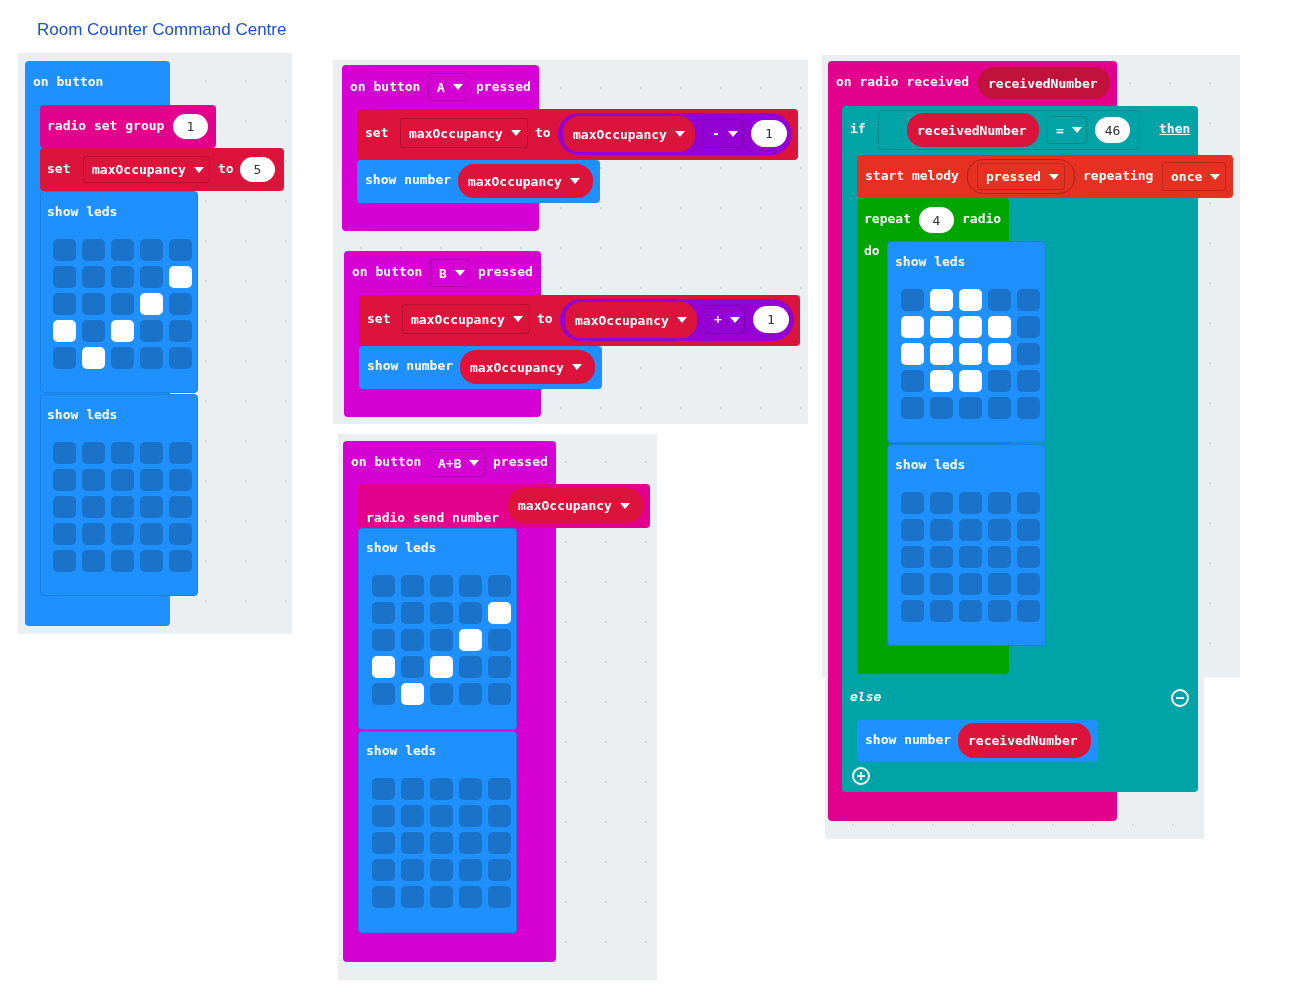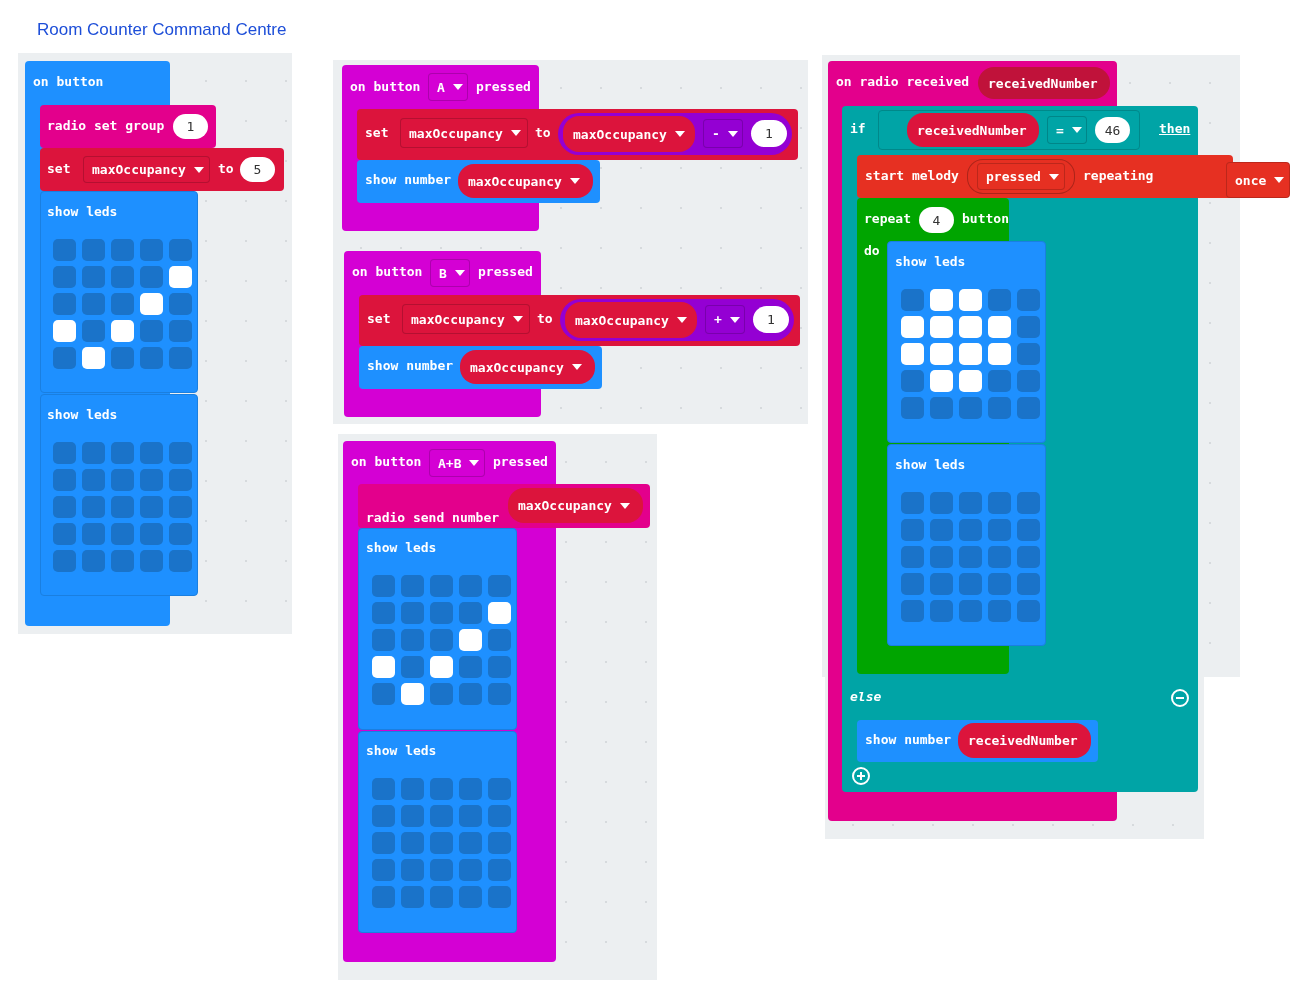--- a/index.html
+++ b/index.html
@@ -278,29 +278,29 @@
 <div class="lbl" style="left:1159px;top:121px;text-decoration:underline;">then</div>
 
 <div class="blk c-orange" style="left:857px;top:155px;width:376px;height:43px;"></div>
 <div class="lbl" style="left:865px;top:168px;">start melody</div>
 <div class="pill c-orange" style="left:967px;top:159px;width:108px;height:35px;border:1px solid rgba(0,0,0,0.25);"></div>
 <div class="dd c-orange" style="left:977px;top:163px;width:88px;height:27px;">
     <span>pressed</span>
     <span class="caret"></span>
   </div>
 <div class="lbl" style="left:1083px;top:168px;text-align:right;">repeating</div>
-<div class="dd c-orange" style="left:1226px;top:162px;width:64px;height:36px;text-align:right;">
+<div class="dd c-orange" style="left:1162px;top:162px;width:64px;height:29px;text-align:right;">
     <span>once</span>
     <span class="caret"></span>
   </div>
 
 <div class="blk c-green" style="left:857px;top:198px;width:152px;height:476px;"></div>
 <div class="lbl" style="left:864px;top:211px;">repeat</div>
 <div class="num" style="left:919px;top:207px;width:35px;height:26px;">4</div>
-<div class="lbl" style="left:962px;top:211px;">button</div>
+<div class="lbl" style="left:962px;top:211px;">radio</div>
 <div class="lbl" style="left:864px;top:243px;">do</div>
 
 <div class="blk c-blue" style="left:887px;top:241px;width:159px;height:202px;border:1px solid #1a7fe0;"></div>
 <div class="lbl" style="left:895px;top:254px;">show leds</div>
 <div class="leds" style="left:901px;top:289px;">
     <div class="led"></div>
     <div class="led on"></div>
     <div class="led on"></div>
     <div class="led"></div>
     <div class="led"></div>

